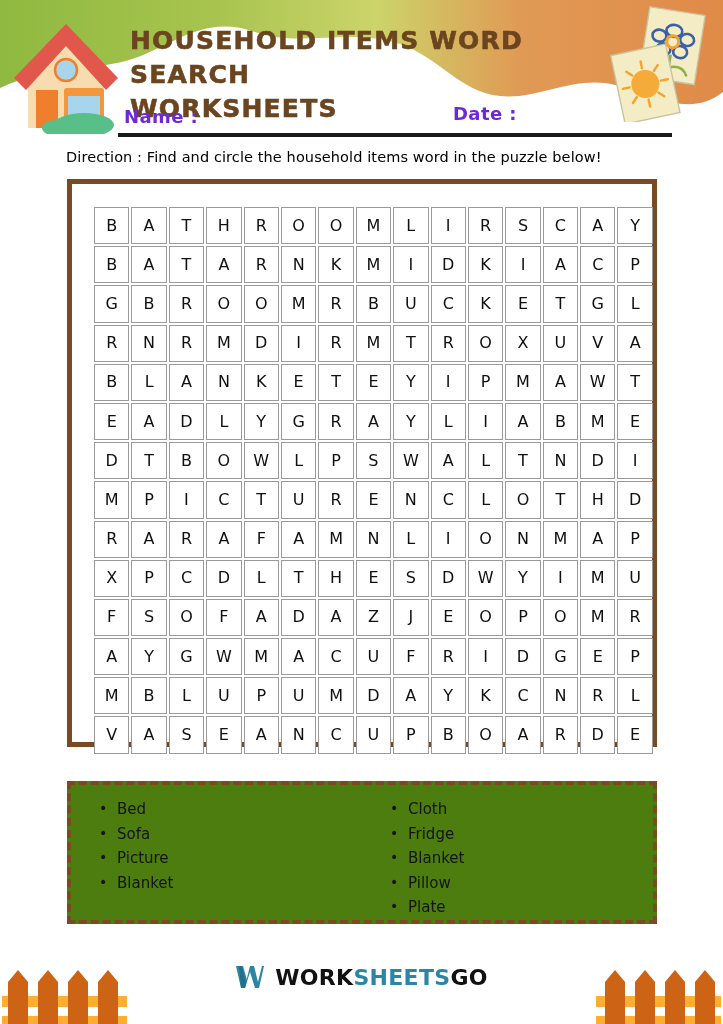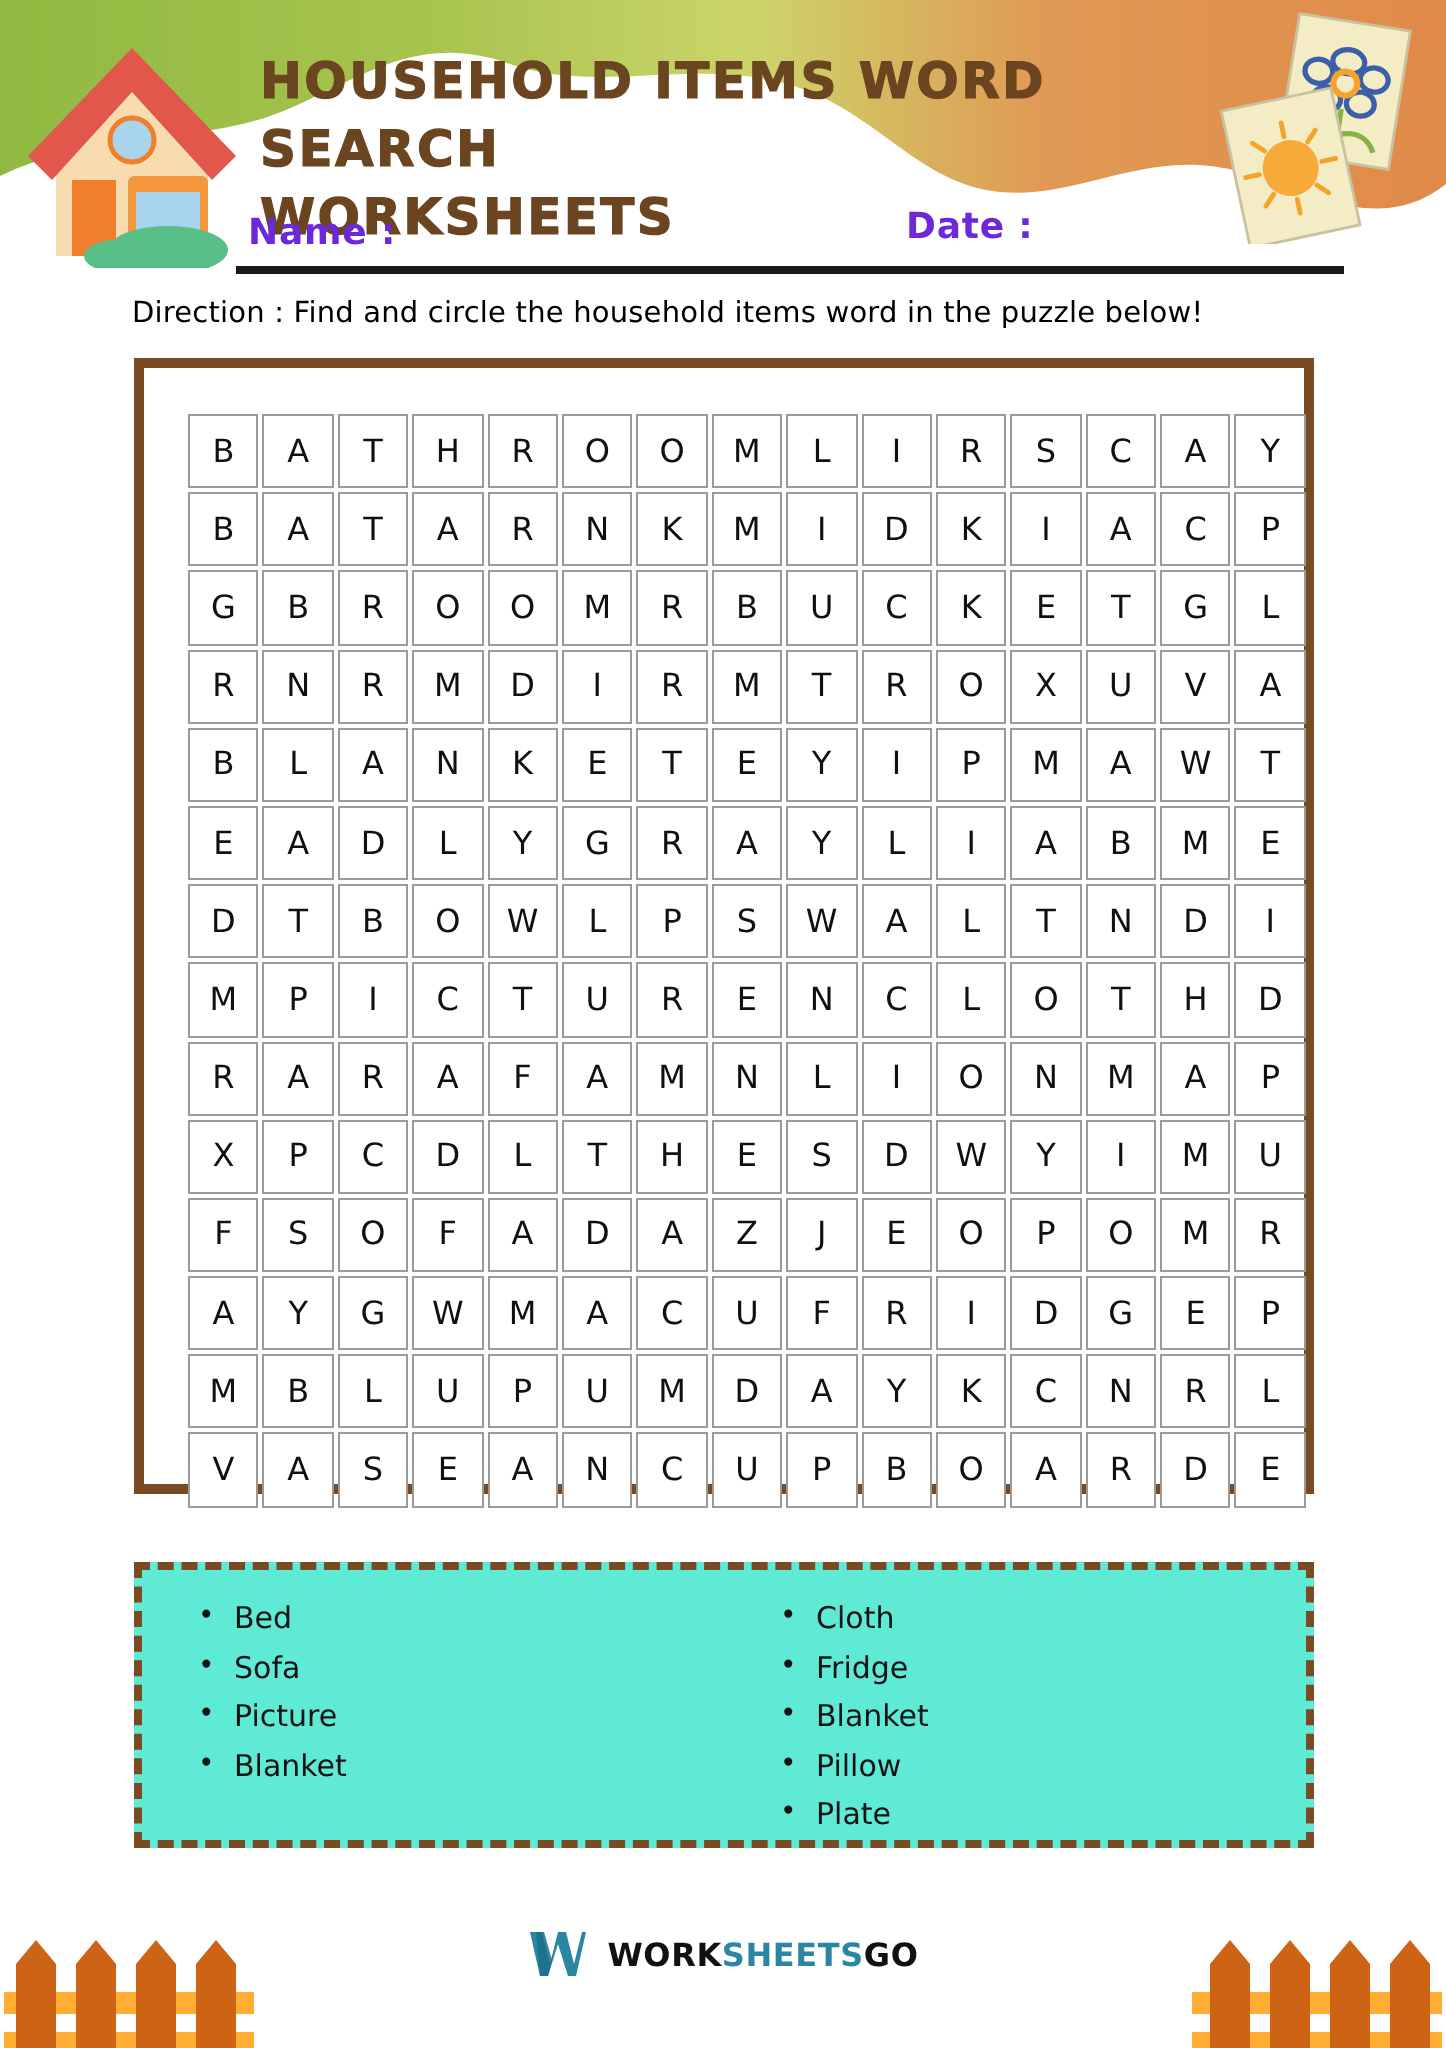--- a/index.html
+++ b/index.html
@@ -142,21 +142,21 @@
 
   
   .wordbox {
     position: absolute;
     left: 67px;
     top: 781px;
     width: 590px;
     height: 143px;
     border: 4px dashed #7a4a22;
     box-sizing: border-box;
-    background: #5eead4;
+    background: #4d7c0f;
     z-index: 4;
     display: flex;
     padding: 12px 0 0 0;
   }
   .wordcol {
     flex: 1 1 0;
     padding-left: 28px;
     box-sizing: border-box;
   }
   .wordcol ul {
@@ -202,21 +202,21 @@
     height: 34px;
     display: flex;
     align-items: center;
     justify-content: center;
     z-index: 5;
   }
   .logo-mark { margin-right: 10px; display: block; }
   .logo-text {
     font-family: "DejaVu Sans", "Liberation Sans", sans-serif;
     font-weight: bold;
-    font-size: 16px;
+    font-size: 22px;
     letter-spacing: 0.3px;
   }
   .lg-dark { color: #111111; }
   .lg-teal { color: #2b86a4; }
 </style>
 </head>
 <body>
 
 <svg class="top-wave" viewBox="0 0 723 120" preserveAspectRatio="none">
   <defs>

